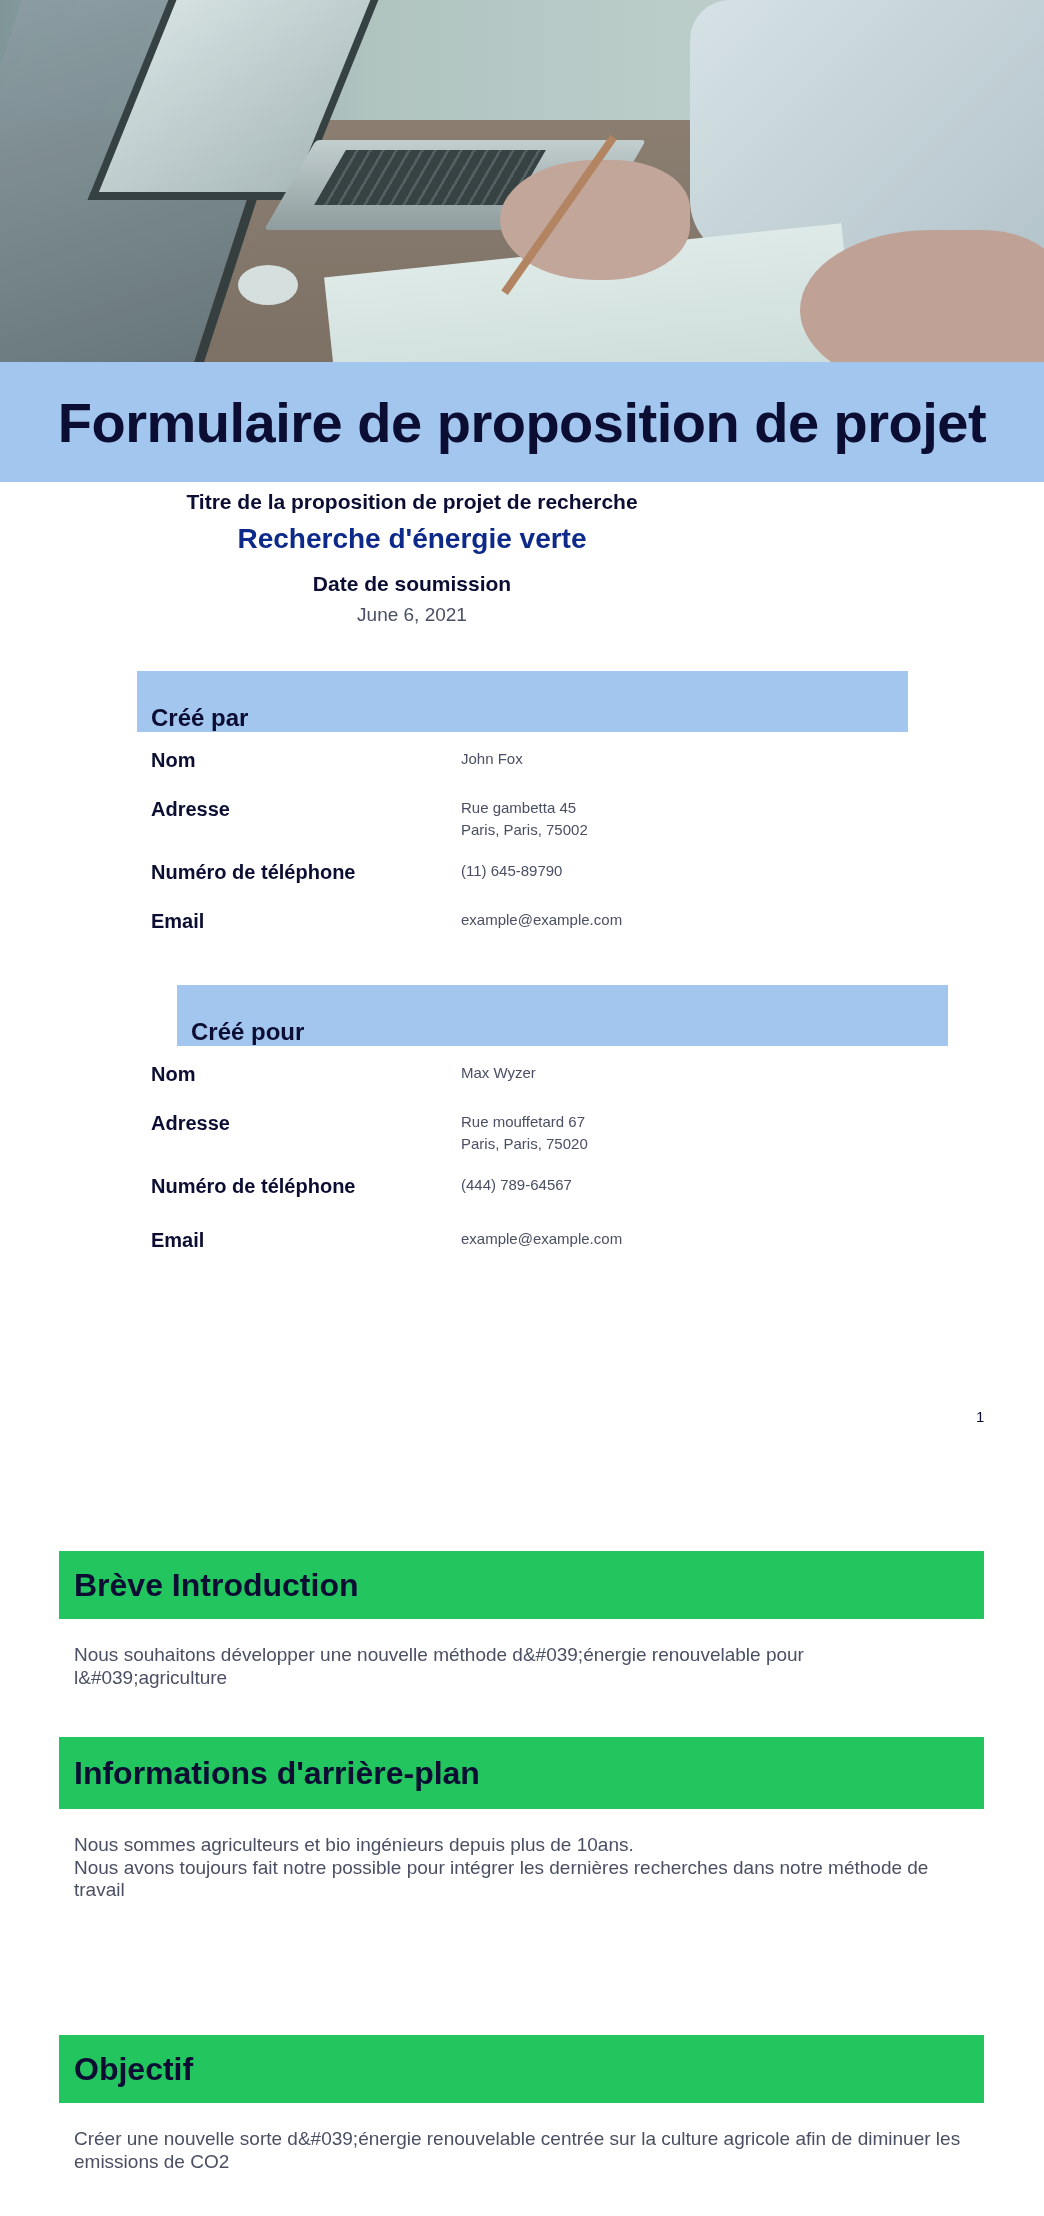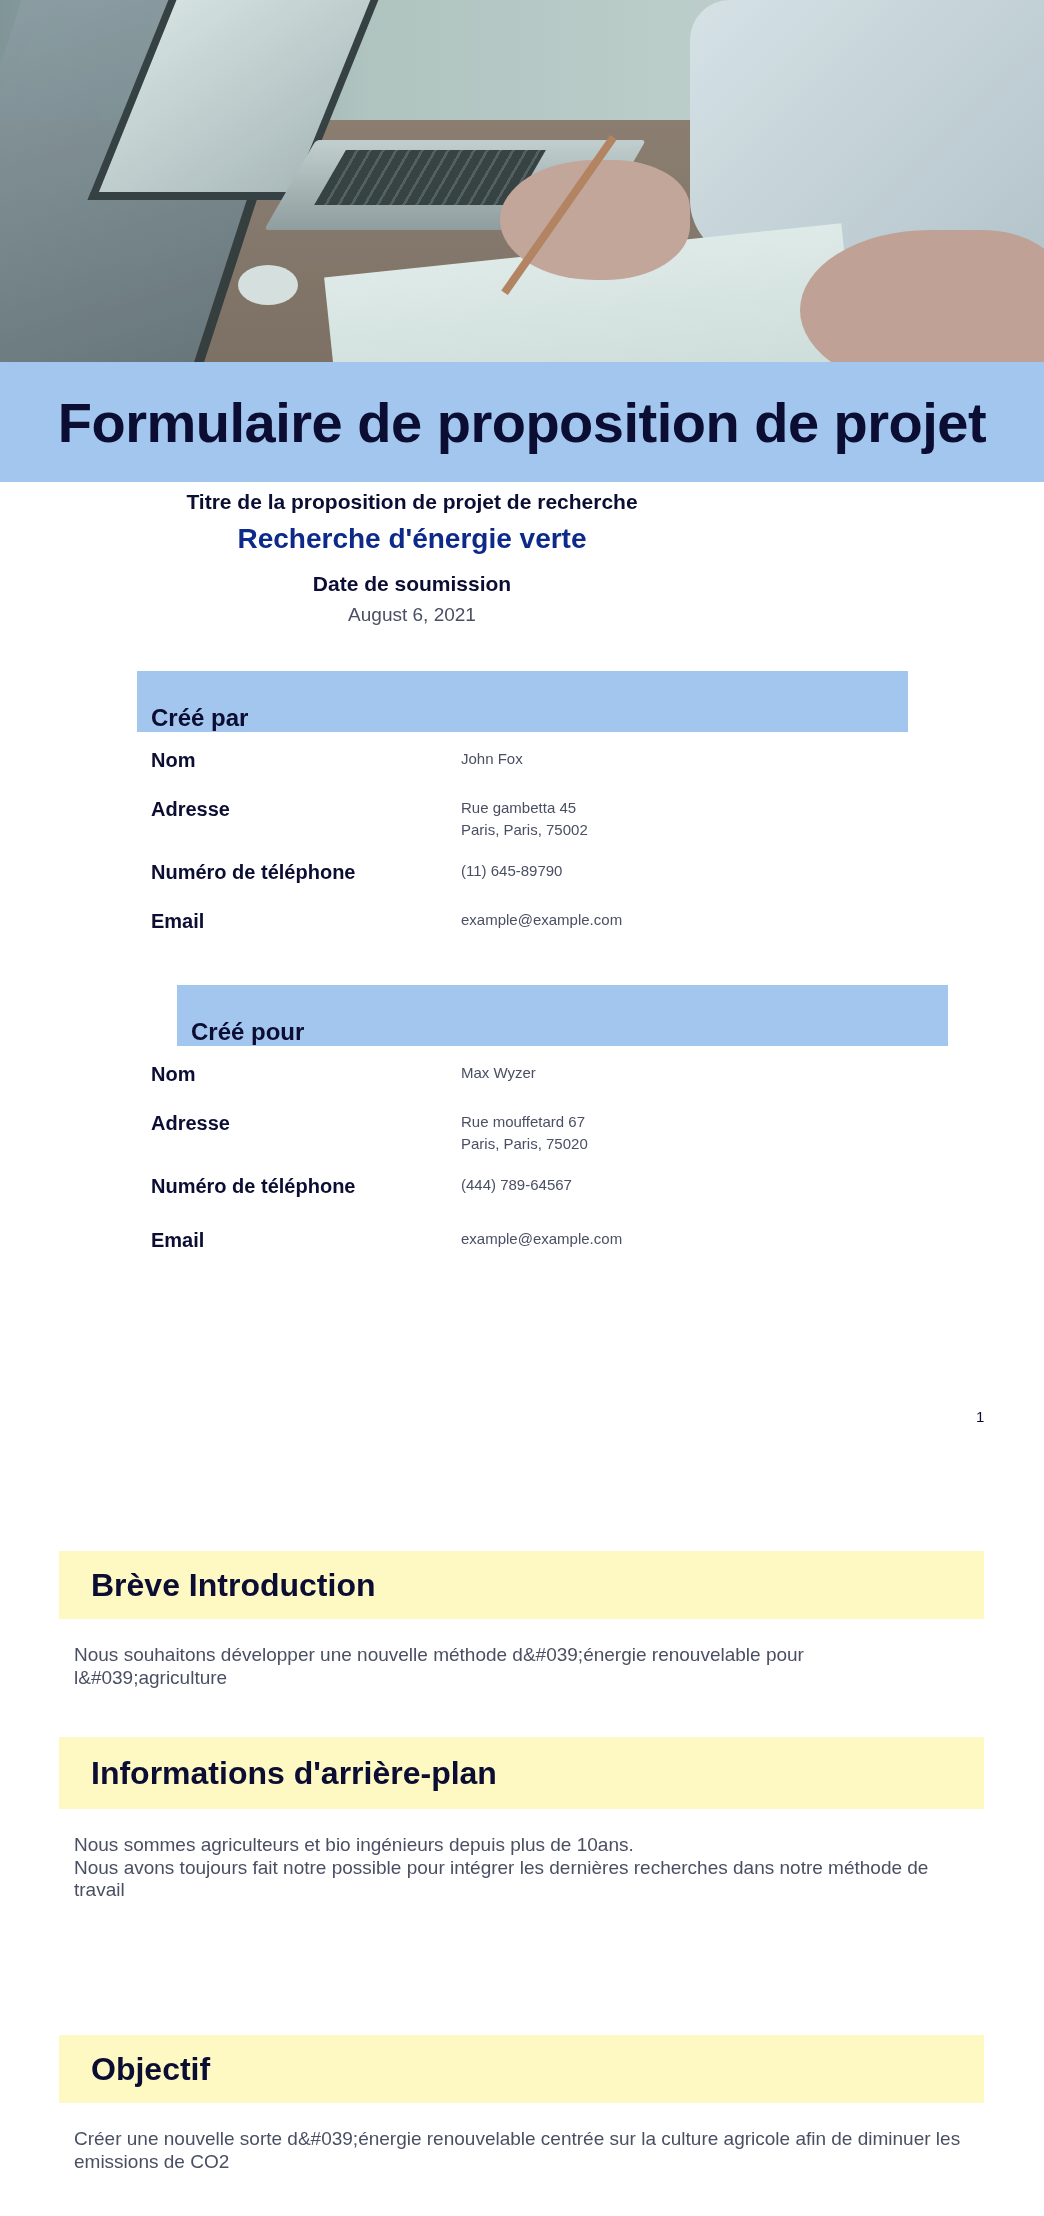--- a/index.html
+++ b/index.html
@@ -47,21 +47,21 @@
   .section-head span { font-size: 24px; font-weight: 700; color: #0b0d33; }
   .row { position: absolute; left: 151px; width: 760px; display: flex; }
   .row .k { width: 310px; font-size: 20px; font-weight: 700; color: #0b0d33; line-height: 24px; }
   .row .v { font-size: 15px; color: #4a4f63; line-height: 22px; white-space: pre-line; }
 
   .page-num { position: absolute; left: 976px; top: 1408px; font-size: 15px; color: #0b0d33; }
 
   
   .wide-head {
     position: absolute; left: 59px; width: 925px;
-    background: #fef9c3; display: flex; align-items: center; padding-left: 32px;
+    background: #22c55e; display: flex; align-items: center; padding-left: 15px;
   }
   .wide-head span { font-size: 32px; font-weight: 700; color: #0b0d33; }
   .wide-body { position: absolute; left: 74px; width: 900px; font-size: 19px; color: #4a4f63; line-height: 22.5px; white-space: pre-line; margin-top: 8px; }
 </style>
 </head>
 <body>
 
 <div class="hero">
   <div class="wall"></div>
   <div class="desk"></div>
@@ -78,21 +78,21 @@
   <div class="tint"></div>
 </div>
 
 <div class="banner">
   <h1>Formulaire de proposition de projet</h1>
 </div>
 
 <div class="center t-label">Titre de la proposition de projet de recherche</div>
 <div class="center t-value">Recherche d'énergie verte</div>
 <div class="center d-label">Date de soumission</div>
-<div class="center d-value">August 6, 2021</div>
+<div class="center d-value">June 6, 2021</div>
 
 <div class="section-head" style="top:671px;">
   <span>Créé par</span>
 </div>
 <div class="row" style="top:748px;">
   <div class="k">Nom</div>
   <div class="v">John Fox</div>
 </div>
 <div class="row" style="top:797px;">
   <div class="k">Adresse</div>

